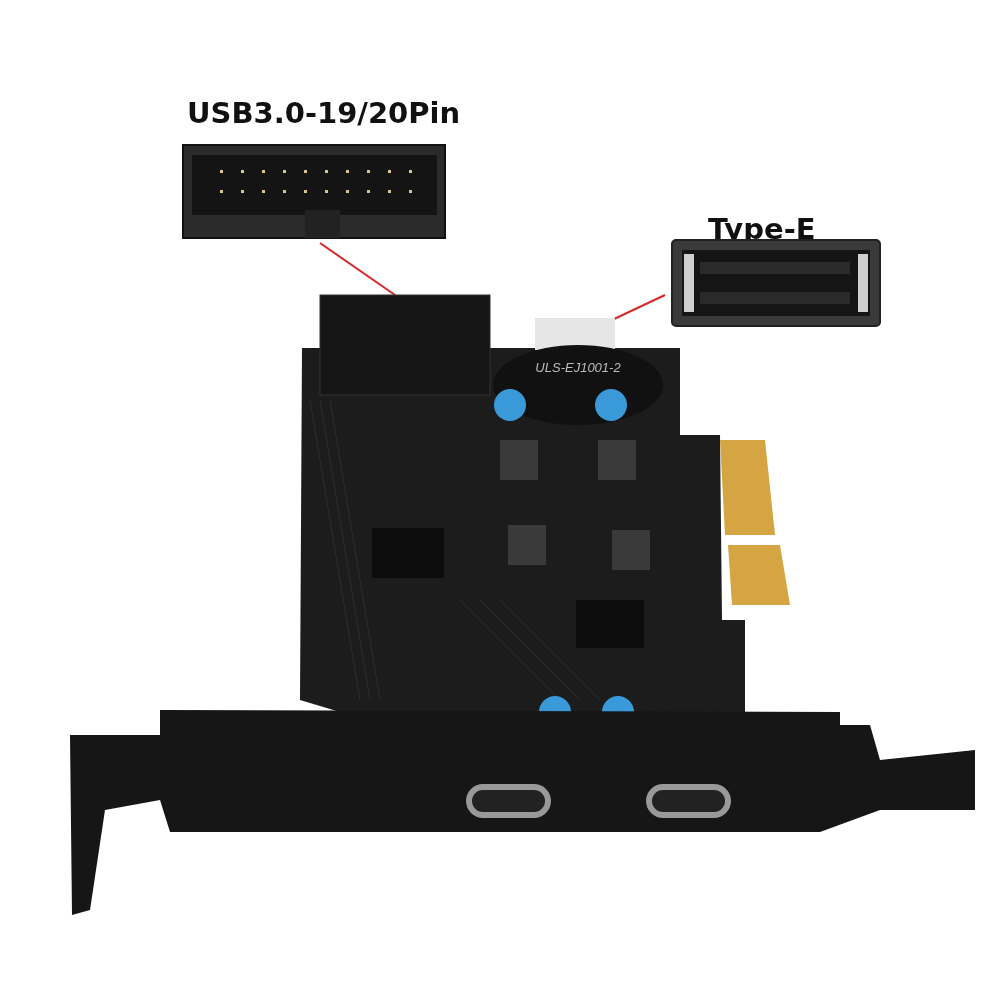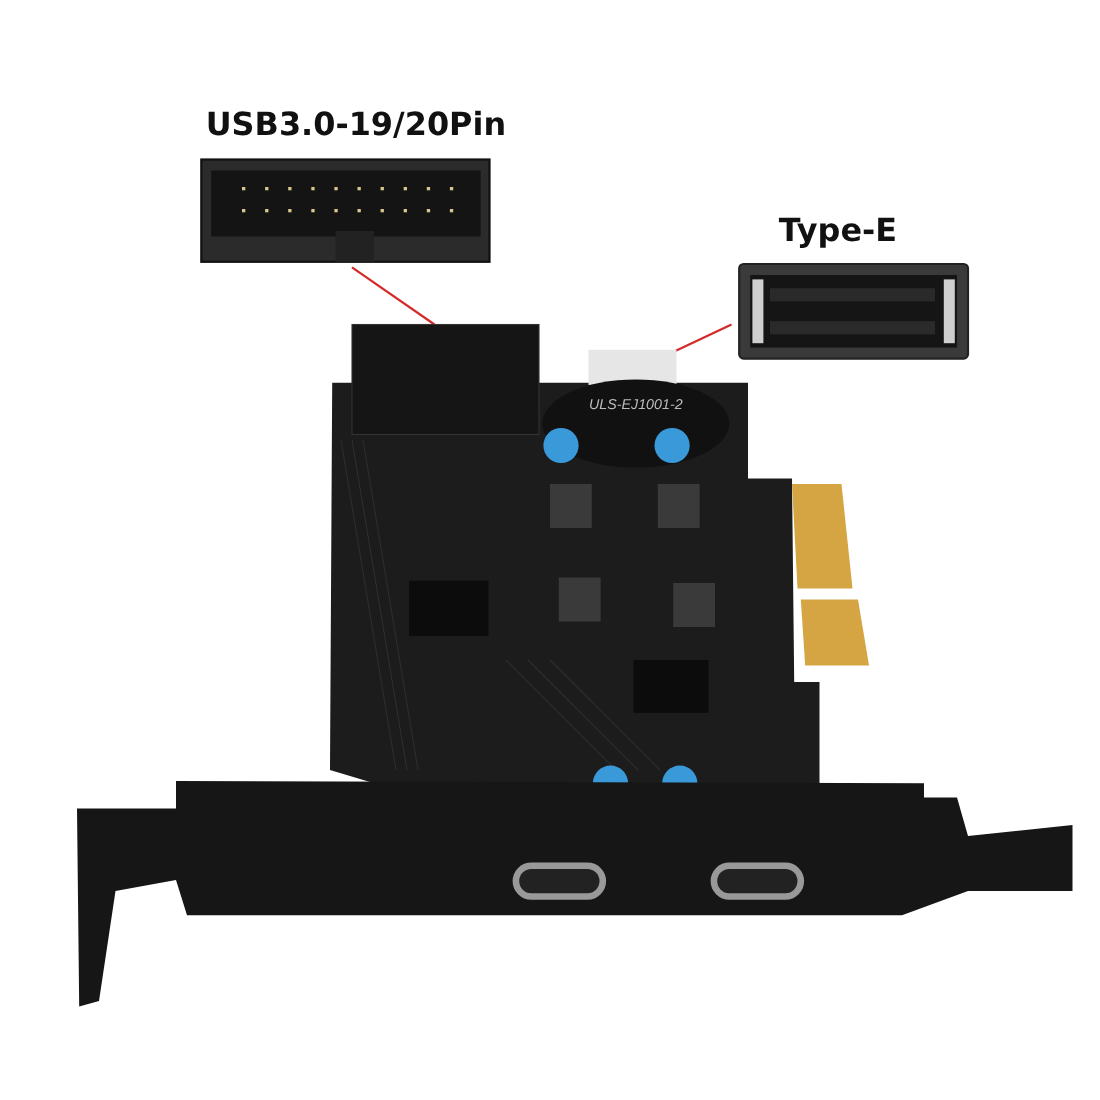--- a/index.html
+++ b/index.html
@@ -6,21 +6,21 @@
   #stage{position:relative;width:1000px;height:1000px;overflow:hidden;background:#fff;font-family:"Liberation Sans",sans-serif;}
   .label{position:absolute;font-weight:bold;color:#111;font-family:"DejaVu Sans",sans-serif;}
   svg{position:absolute;left:0;top:0;}
 </style>
 </head>
 <body>
 
 <div id="stage">
 
   <div class="label" style="left:187px;top:96px;font-size:29px;">USB3.0-19/20Pin</div>
-  <div class="label" style="left:708px;top:192px;font-size:29px;">Type-E</div>
+  <div class="label" style="left:708px;top:212px;font-size:29px;">Type-E</div>
 
   <svg width="1000" height="1000" viewBox="0 0 1000 1000">
 
     <g>
       <rect x="183" y="145" width="262" height="93" fill="#2b2b2b" stroke="#111" stroke-width="2"></rect>
       <rect x="192" y="155" width="245" height="60" fill="#141414"></rect>
       <g fill="#d9c58f">
         <rect x="220" y="170" width="3" height="3"></rect>
           <rect x="241" y="170" width="3" height="3"></rect>
           <rect x="262" y="170" width="3" height="3"></rect>

